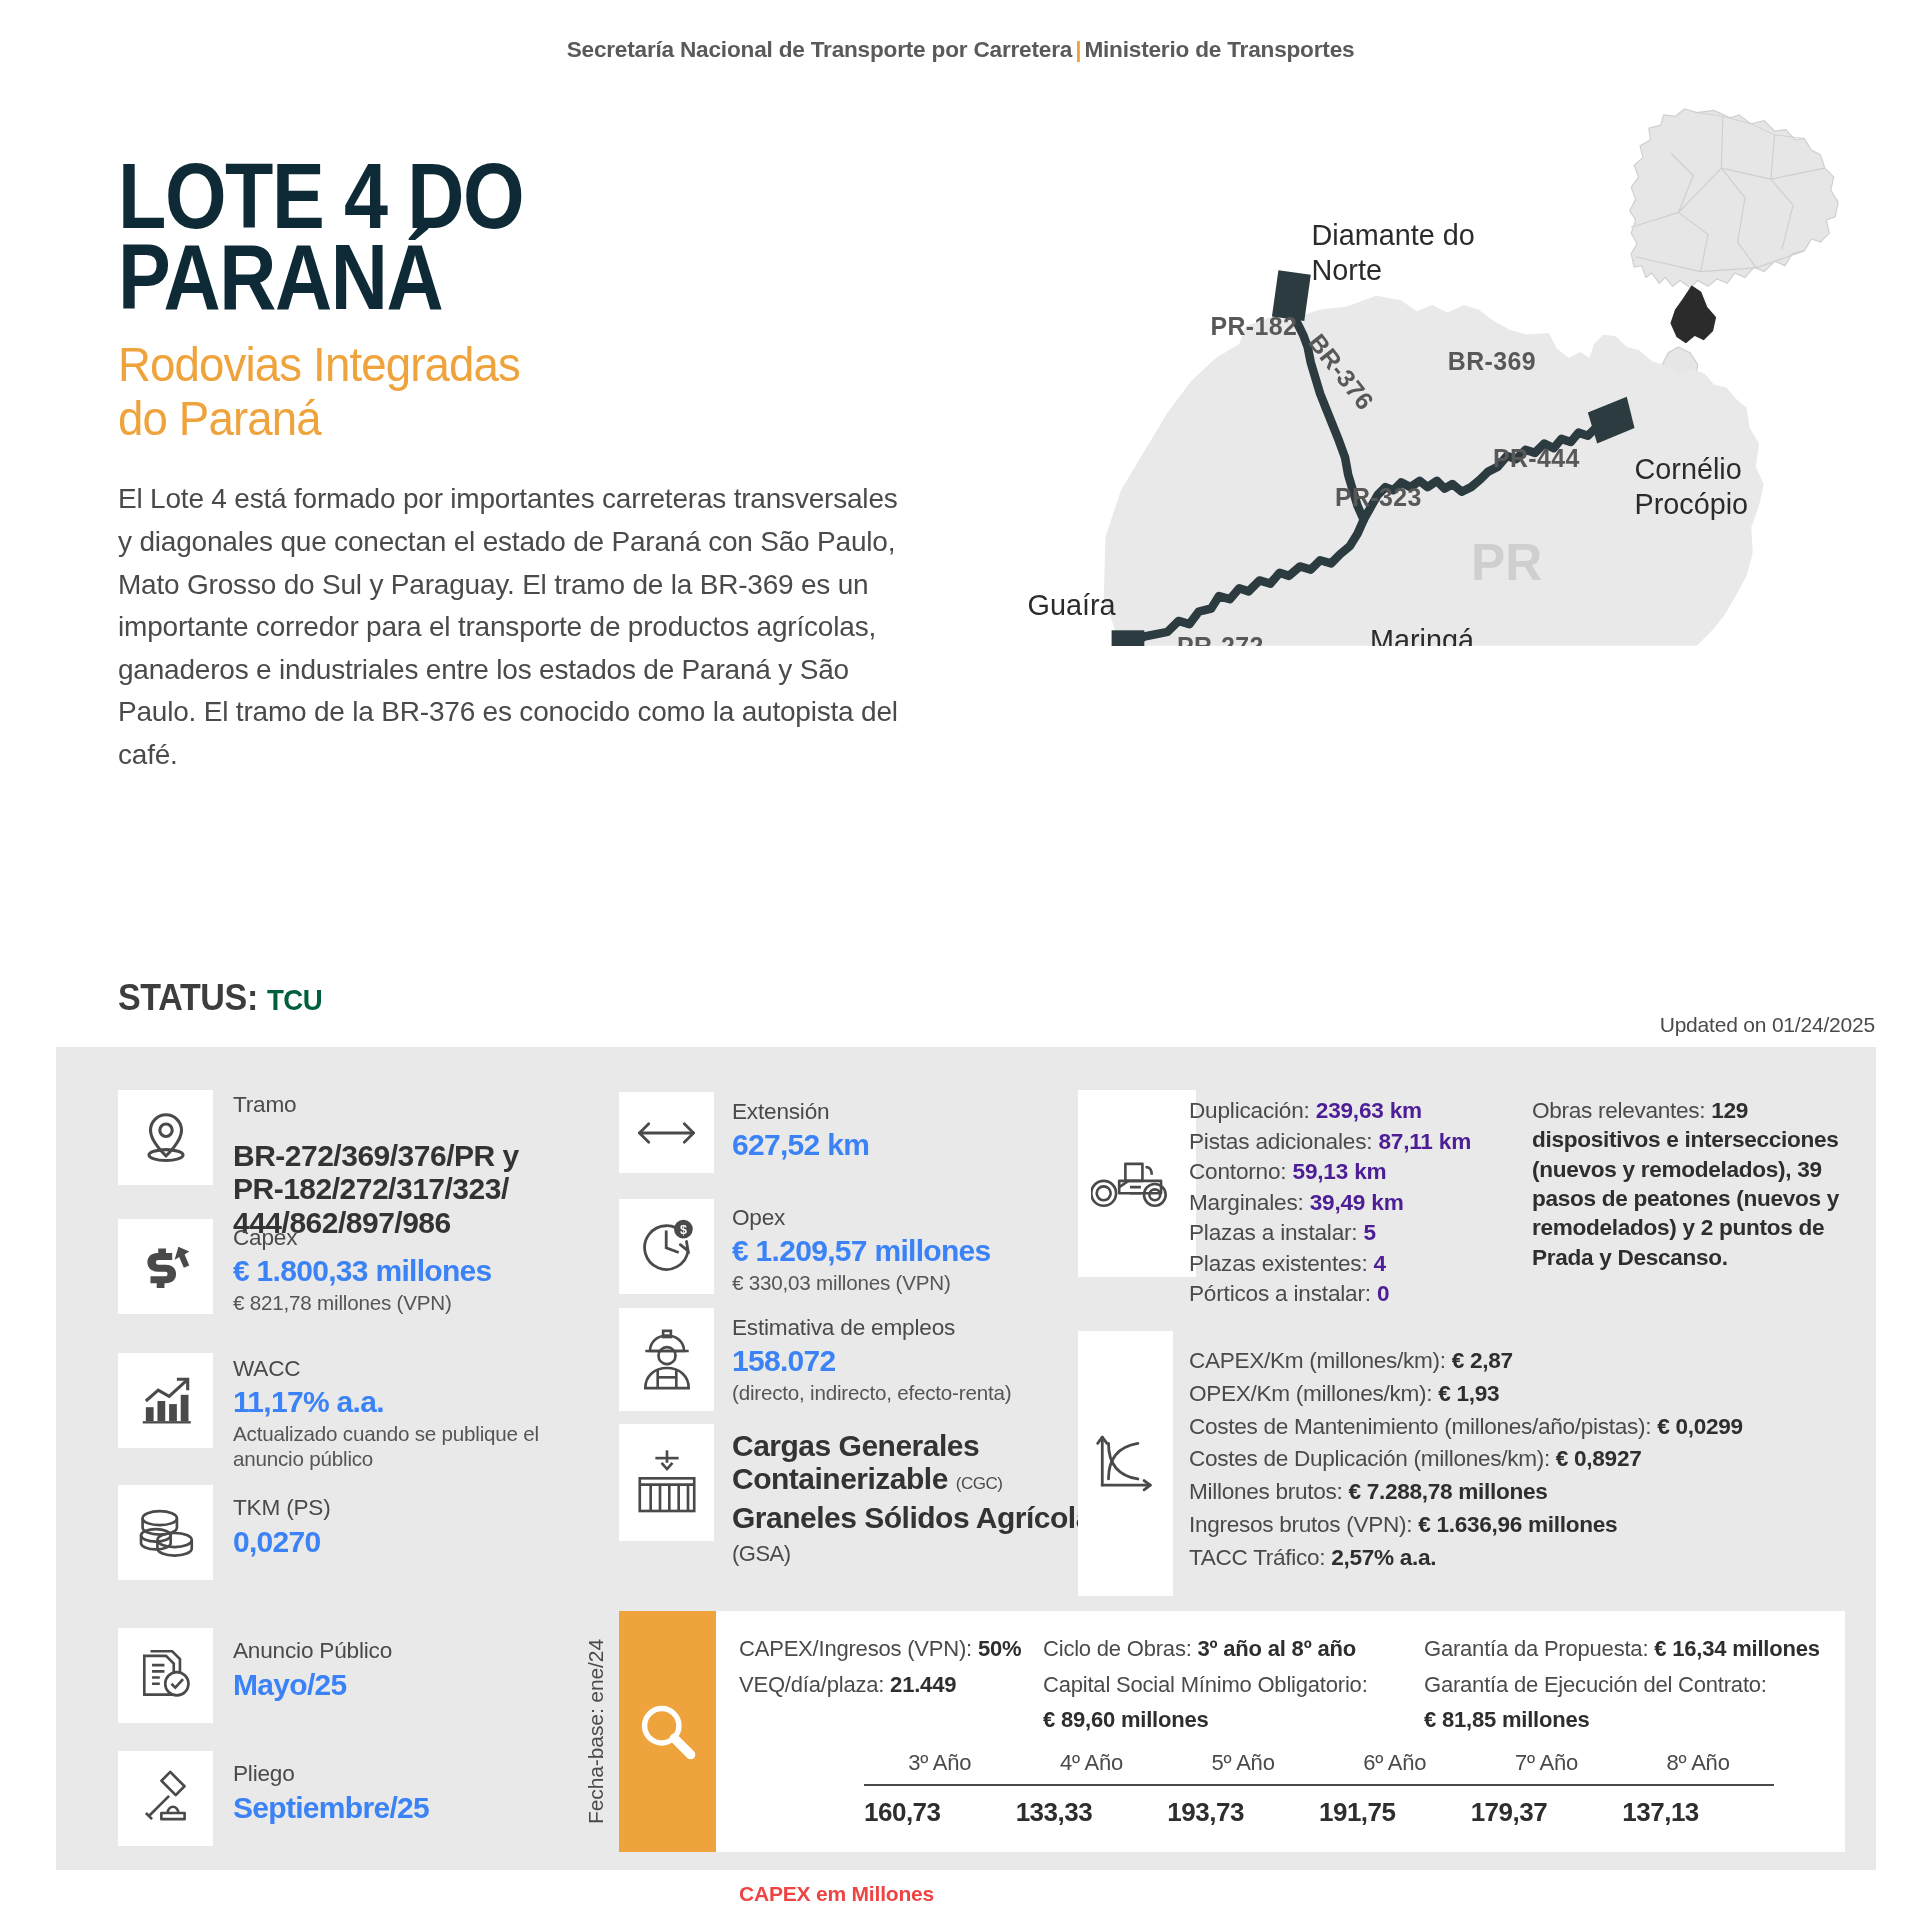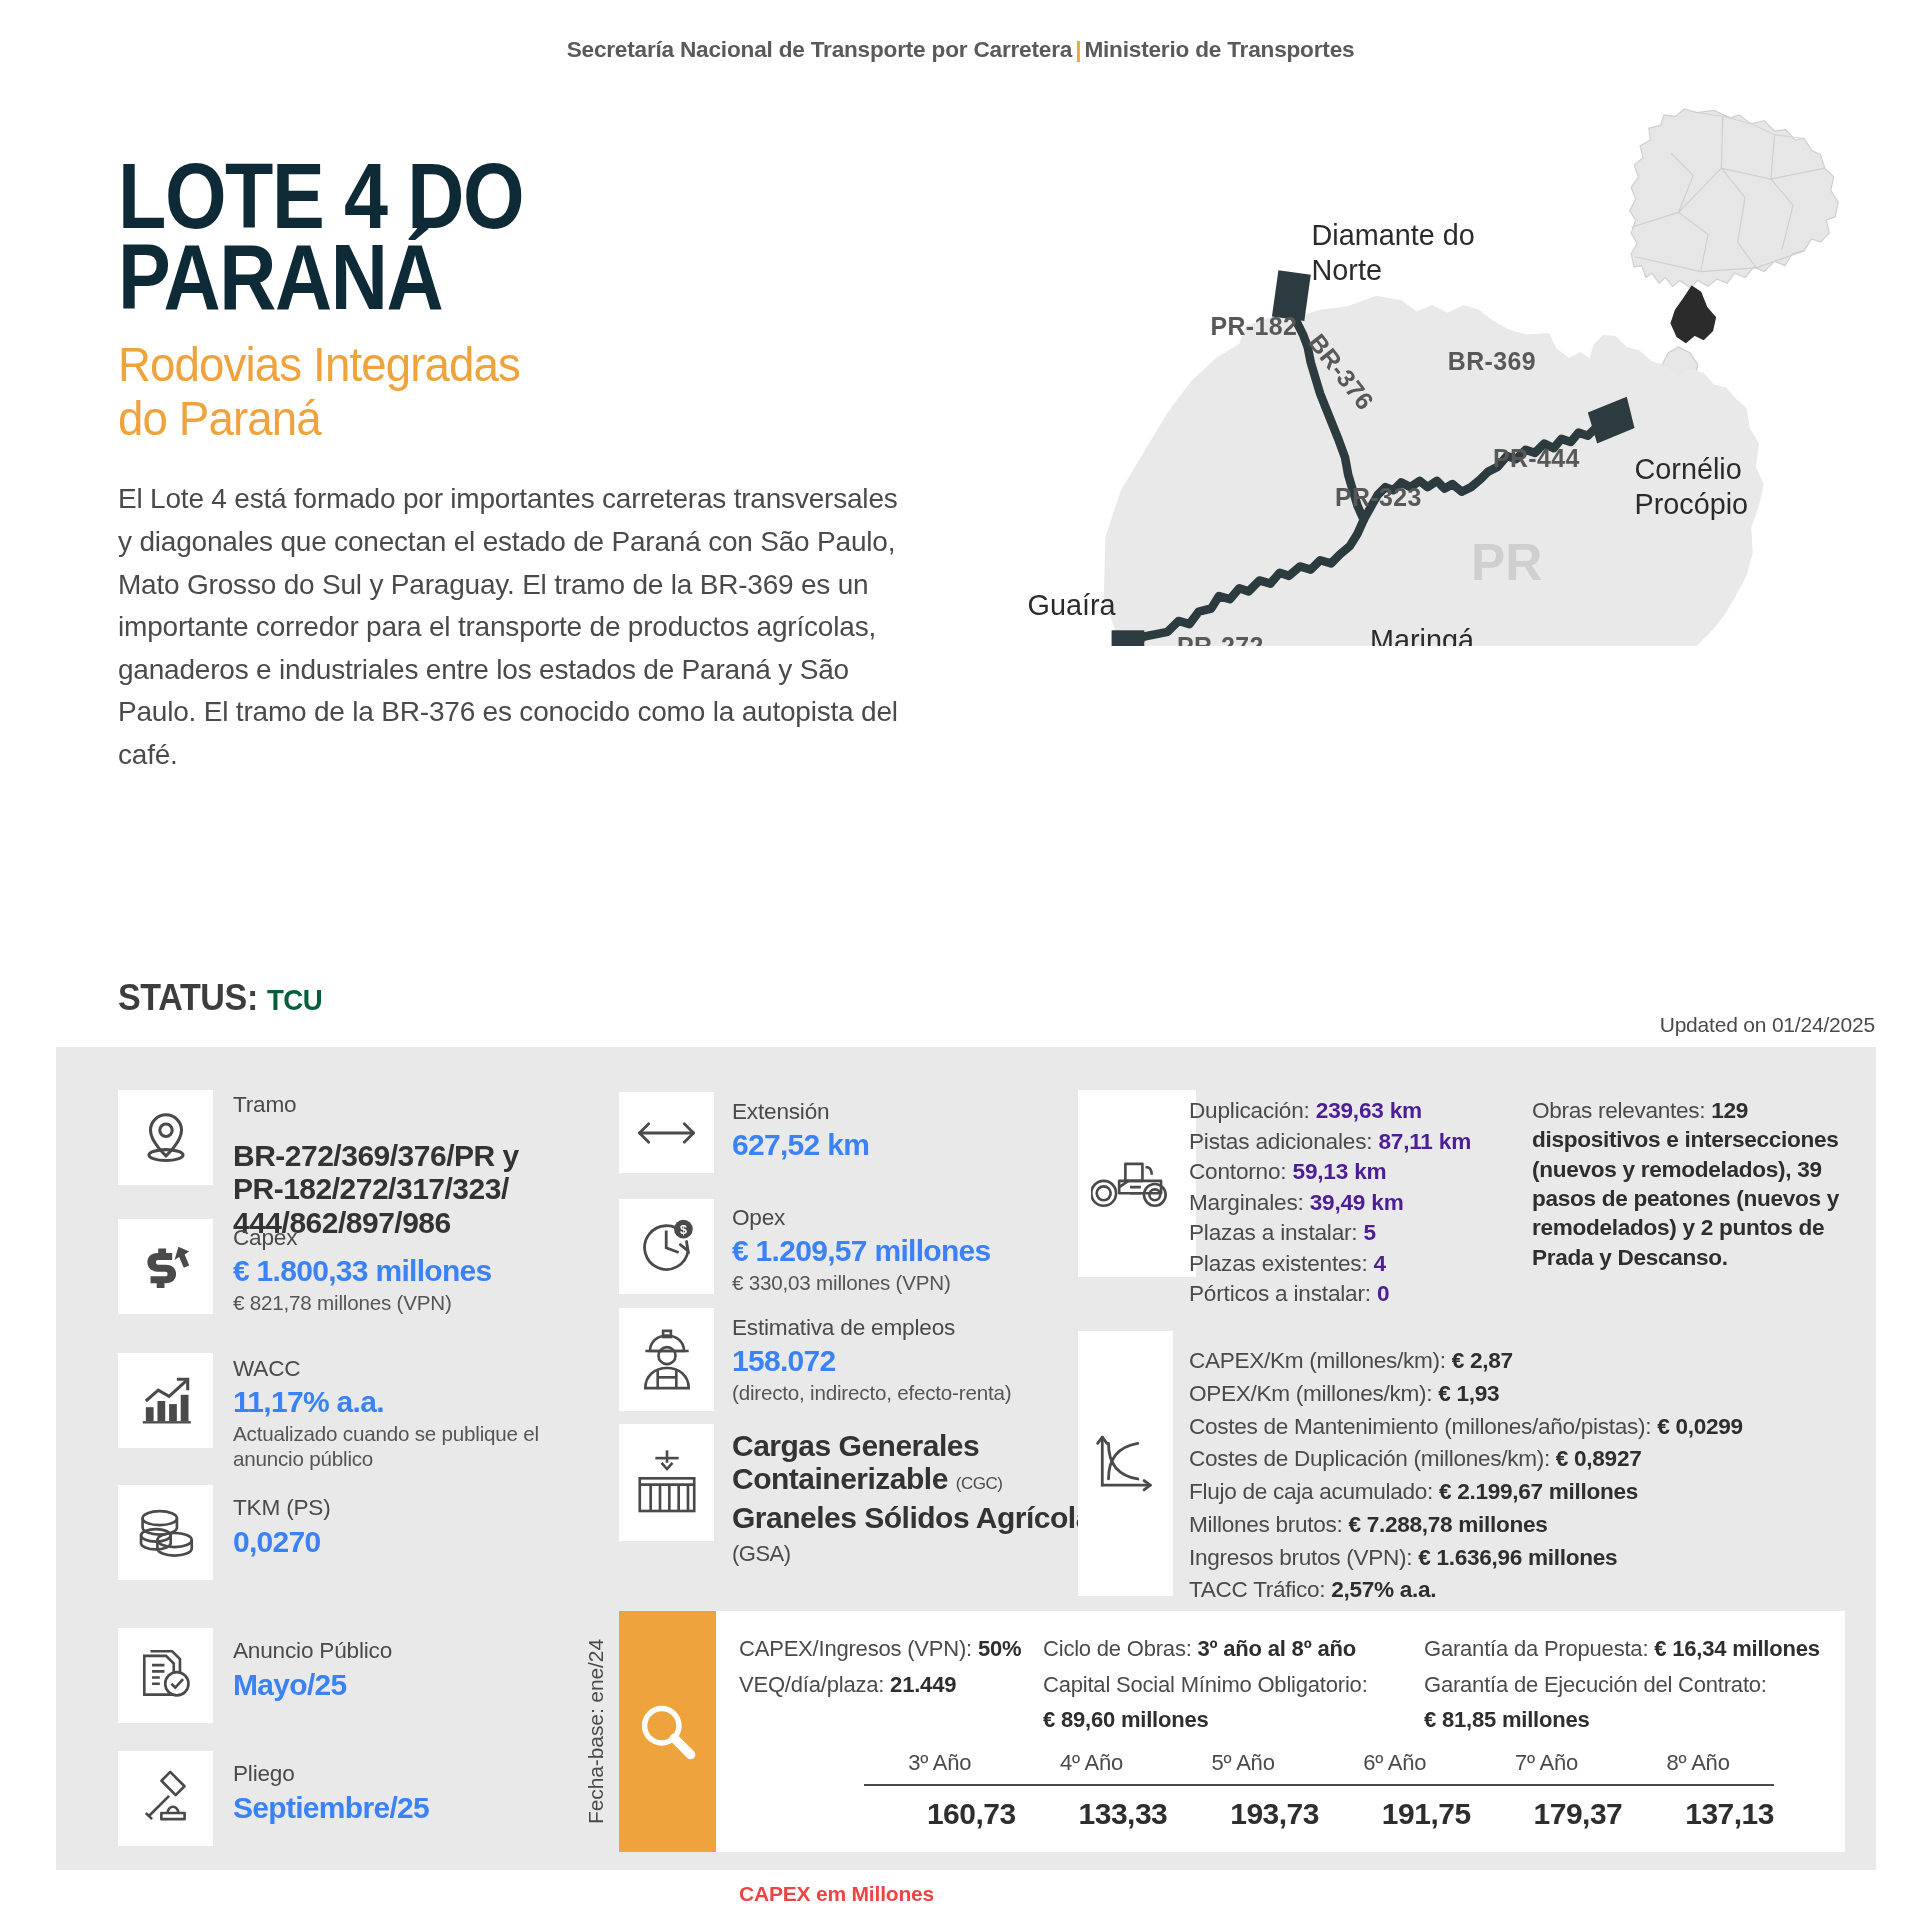--- a/index.html
+++ b/index.html
@@ -121,22 +121,22 @@
   .wc-left b,.wc-mid b,.wc-right b { color:#2e2e2e; }
 
   table.years { position:absolute; left:23px; top:136px; width:1082px; border-collapse:collapse; }
   table.years th {
     font-size:22px; font-weight:normal; color:#4a4a4a; letter-spacing:-0.2px;
     padding:3.1px 0 7.8px 0; text-align:center;
     border-bottom:2.3px solid #4a4a4a;
   }
   table.years th.blank { border-bottom:none; }
   table.years td {
-    font-size:30px; font-weight:bold; color:#2e2e2e; letter-spacing:-0.5px;
-    padding:11px 0 0 0; text-align:right;
+    font-size:26px; font-weight:bold; color:#2e2e2e; letter-spacing:-0.5px;
+    padding:11px 0 0 0; text-align:left;
   }
   .capex-note {
     position:absolute; left:739px; top:1882px;
     font-size:21px; color:#ef4444; letter-spacing:-0.2px;font-weight:bold;
   }
 </style>
 </head>
 <body>
 
 <div class="header">
@@ -437,21 +437,20 @@
     <path d="M20 16C20 44 34 58 58 62"></path>
     <path d="M20 62C20 34 34 20 58 16"></path>
   </g>
     </svg>
 </div>
 <div class="flist" style="left:1189px; top:1345px; width:700px;">
   <div><span>CAPEX/Km (millones/km):</span> <b>€ 2,87</b></div>
   <div><span>OPEX/Km (millones/km):</span> <b>€ 1,93</b></div>
   <div><span>Costes de Mantenimiento (millones/año/pistas):</span> <b>€ 0,0299</b></div>
   <div><span>Costes de Duplicación (millones/km):</span> <b>€ 0,8927</b></div>
-  <div><span>Flujo de caja acumulado:</span> <b>€ 2.199,67 millones</b></div>
   <div><span>Millones brutos:</span> <b>€ 7.288,78 millones</b></div>
   <div><span>Ingresos brutos (VPN):</span> <b>€ 1.636,96 millones</b></div>
   <div><span>TACC Tráfico:</span> <b>2,57% a.a.</b></div>
 </div>
 
 <div class="fecha">Fecha-base: ene/24</div>
 
 <div class="orange-box">
   <svg width="64" height="64" viewBox="0 0 82 82">
       <g fill="none" stroke="#ffffff" stroke-width="7" stroke-linecap="round">

